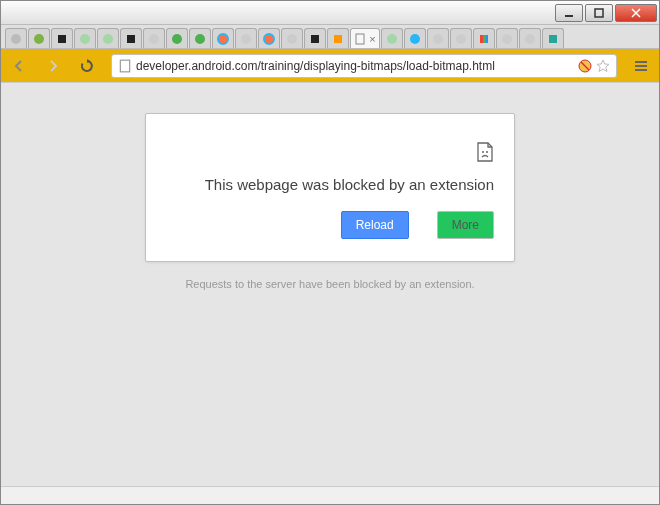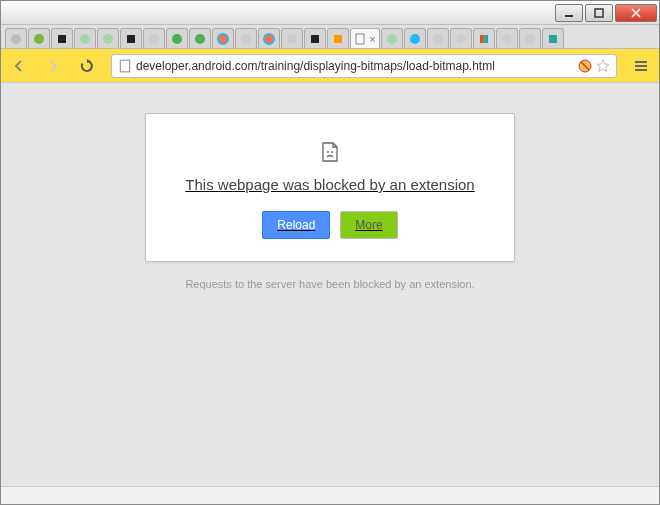--- a/index.html
+++ b/index.html
@@ -13,37 +13,37 @@
     .win-max { background: linear-gradient(#f5f5f5, #d0d0d0); }
     .win-close { background: linear-gradient(#f08070, #d43a25); color: #fff; width: 42px; }
     .win-close svg { fill: #fff; }
     
     .tabstrip { height: 24px; background: #e0e0e0; display: flex; align-items: flex-end; padding: 2px 4px 0 4px; gap: 1px; border-bottom: 1px solid #bbb; overflow: hidden; }
     .tab { height: 20px; width: 22px; background: #d5d5d5; border: 1px solid #aaa; border-bottom: none; border-radius: 3px 3px 0 0; display: flex; align-items: center; justify-content: center; flex-shrink: 0; }
     .tab.active { background: #f7f7f7; width: 30px; position: relative; }
     .tab.active::after { content: "×"; font-size: 11px; color: #777; margin-left: 3px; }
     .favicon { width: 12px; height: 12px; }
     
-    .toolbar { height: 34px; background: #fde047; display: flex; align-items: center; padding: 0 8px; gap: 14px; border-bottom: 1px solid #ccc; }
+    .toolbar { height: 34px; background: #eab308; display: flex; align-items: center; padding: 0 8px; gap: 14px; border-bottom: 1px solid #ccc; }
     .nav-btn { width: 20px; height: 20px; display: flex; align-items: center; justify-content: center; color: #999; cursor: default; }
     .nav-btn.enabled { color: #555; }
     .omnibox { flex: 1; height: 24px; border: 1px solid #c0c0c0; border-radius: 3px; background: #fff; display: flex; align-items: center; padding: 0 6px; font-size: 12px; color: #555; }
     .omnibox-icon { width: 14px; height: 14px; margin-right: 4px; }
     .omnibox input { border: none; outline: none; flex: 1; font-size: 12px; color: #333; background: transparent; }
     .omnibox-right { display: flex; align-items: center; gap: 4px; }
     .menu-btn { width: 20px; height: 20px; display: flex; align-items: center; justify-content: center; }
     
     .content { flex: 1; background: #e5e5e5; display: flex; flex-direction: column; align-items: center; padding-top: 30px; position: relative; }
-    .card { width: 370px; background: #fff; border: 1px solid #c0c0c0; border-radius: 2px; box-shadow: 0 1px 3px rgba(0,0,0,0.08); padding: 28px 20px 22px 20px; display: flex; flex-direction: column; align-items: center; text-decoration: underline; }
+    .card { width: 370px; background: #fff; border: 1px solid #c0c0c0; border-radius: 2px; box-shadow: 0 1px 3px rgba(0,0,0,0.08); padding: 28px 20px 22px 20px; display: flex; flex-direction: column; align-items: flex-end; }
     .card-icon { width: 18px; height: 20px; margin-bottom: 14px; }
     .card-title { font-size: 15px; color: #444; margin-bottom: 18px; text-align: center; }
-    .card-buttons { display: flex; gap: 10px; }
+    .card-buttons { display: flex; gap: 28px; }
     .btn { height: 28px; padding: 0 14px; border: 1px solid #bbb; border-radius: 2px; font-size: 12px; cursor: default; display: flex; align-items: center; }
     .btn-primary { background: #4d90fe; border-color: #3079ed; color: #fff; }
-    .btn-secondary { background: #84cc16; color: #555; }
+    .btn-secondary { background: #22c55e; color: #555; }
     
     .error-text { margin-top: 14px; font-size: 11px; color: #999; text-align: left; line-height: 1.5; }
     
     .statusbar { height: 18px; background: #f0f0f0; border-top: 1px solid #ccc; }
   </style>
 </head>
 <body>
 
 <div class="window">
 

